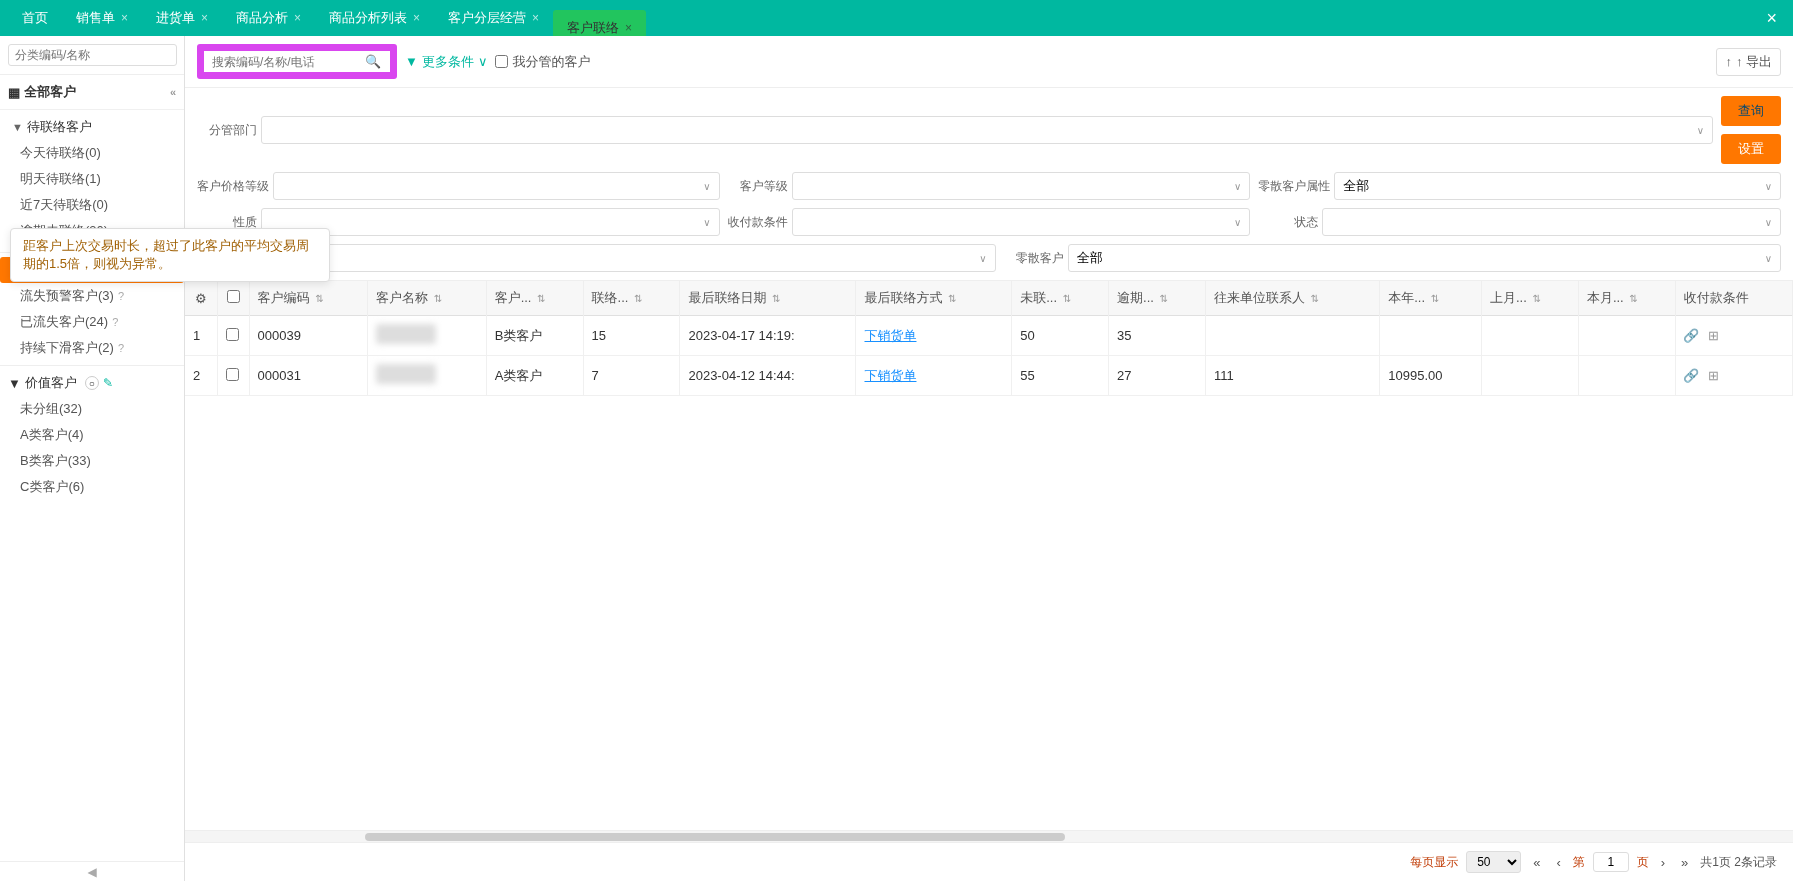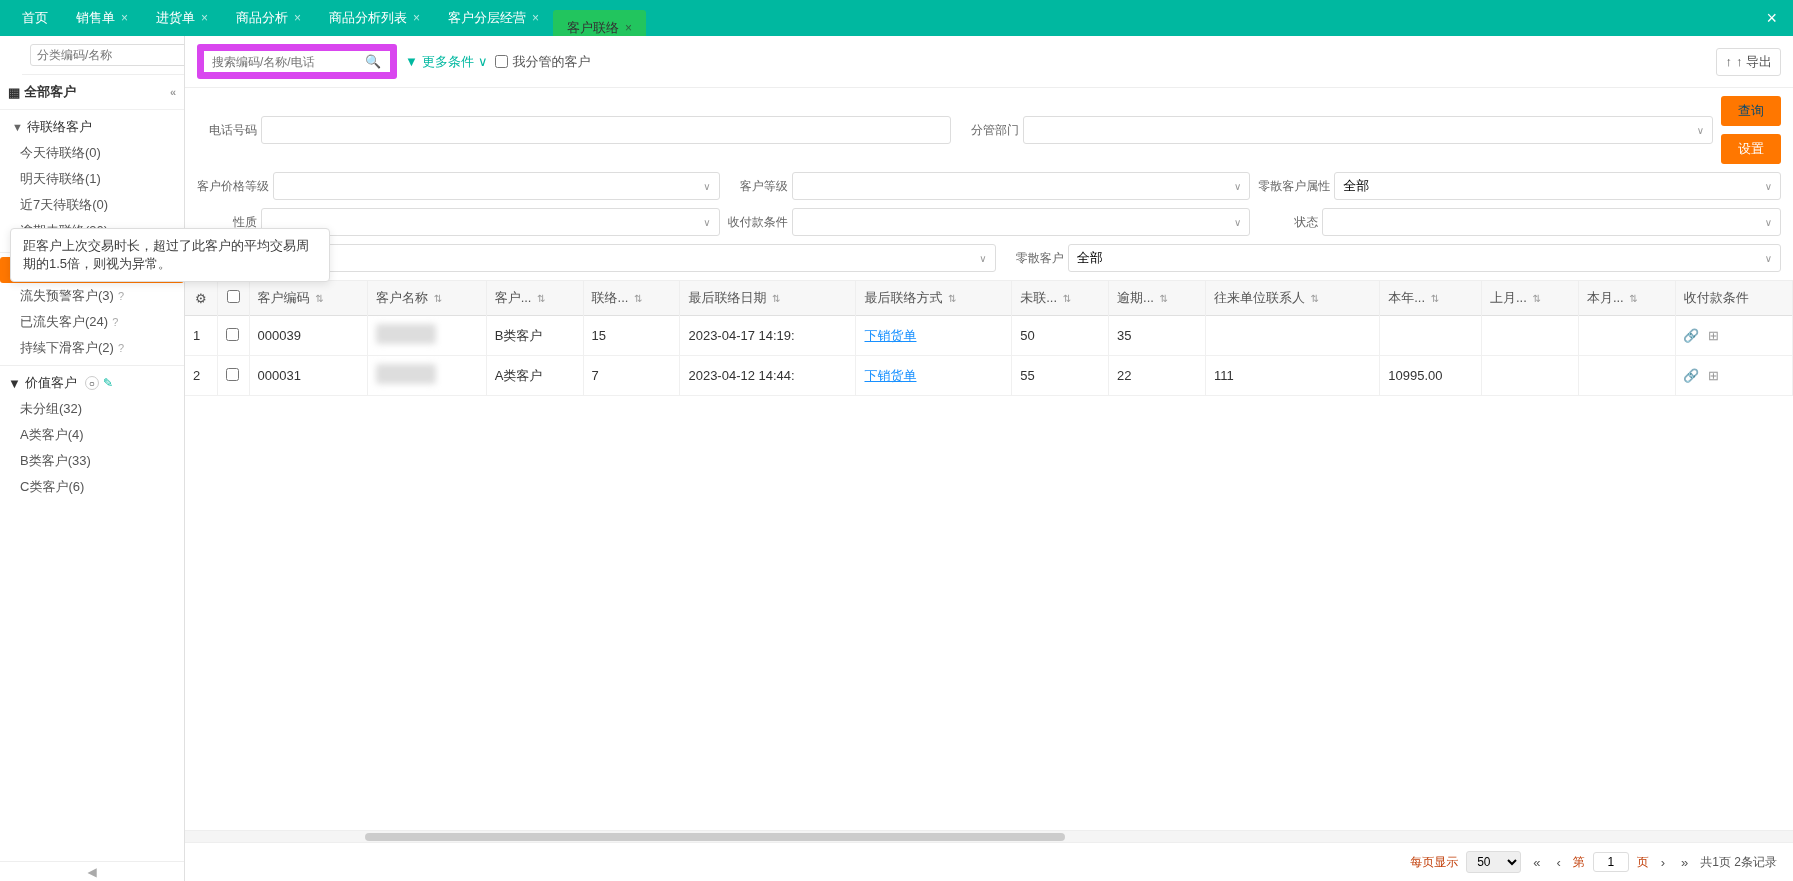--- a/index.html
+++ b/index.html
@@ -59,21 +59,20 @@
       display: flex;
       flex-direction: column;
       overflow: hidden;
     }
     .sidebar-search {
       padding: 8px;
       display: flex;
       align-items: flex-end;
       border-bottom: 1px solid #eee;
       gap: 8px;
-      margin-left: 22px;
     }
     .sidebar-search input {
       flex: 1;
       border: 1px solid #ddd;
       border-radius: 3px;
       padding: 3px 6px;
       font-size: 12px;
       outline: none;
     }
     .sidebar-search .search-icon-btn {
@@ -331,21 +330,21 @@
     
     .tooltip-box {
       position: absolute;
       top: 228px;
       left: 10px;
       background: #fff;
       border: 1px solid #ddd;
       border-radius: 4px;
       padding: 8px 12px;
       font-size: 12px;
-      color: #404040;
+      color: #a16207;
       max-width: 320px;
       box-shadow: 0 2px 8px rgba(0,0,0,0.1);
       z-index: 100;
     }
 
     
     .pagination-bar {
       display: flex;
       align-items: center;
       justify-content: flex-end;
@@ -544,24 +543,20 @@
       </div>
       <div class="toolbar-spacer"></div>
       <div class="export-btn">
         <span>↑</span>
         <span>↑ 导出</span>
       </div>
     </div>
 
     <div class="filter-panel">
       <div class="filter-row">
-        <div class="filter-item">
-          <span class="filter-label">电话号码</span>
-          <input type="text" class="filter-input" style="flex: 1 1 0%;">
-        </div>
         <div class="filter-item">
           <span class="filter-label">分管部门</span>
           <div class="filter-select">
             <span></span>
             <span class="chevron">∨</span>
           </div>
         </div>
         <div class="filter-actions">
           <button class="query-btn">查询</button>
           <button class="setting-btn">设置</button>
@@ -725,21 +720,21 @@
           <tr>
             <td><span>2</span></td>
             <td><input type="checkbox" style=""></td>
             <td><span>000031</span></td>
             <td><span class="avatar-blur"></span></td>
             <td><span>A类客户</span></td>
             <td><span>7</span></td>
             <td><span>2023-04-12 14:44:</span></td>
             <td><span class="link-cell">下销货单</span></td>
             <td><span>55</span></td>
-            <td><span>22</span></td>
+            <td><span>27</span></td>
             <td><span>111</span></td>
             <td><span>10995.00</span></td>
             <td><span></span></td>
             <td><span></span></td>
             <td>
               <div class="action-icons">
                 <span>🔗</span>
                 <span>⊞</span>
               </div>
             </td>

